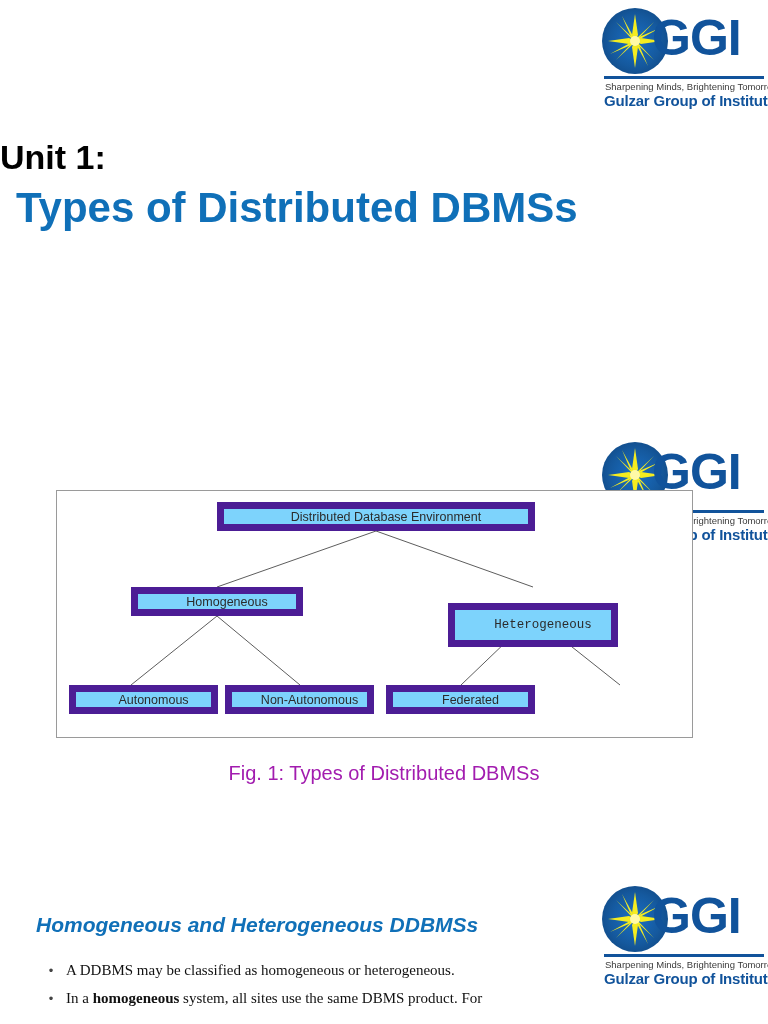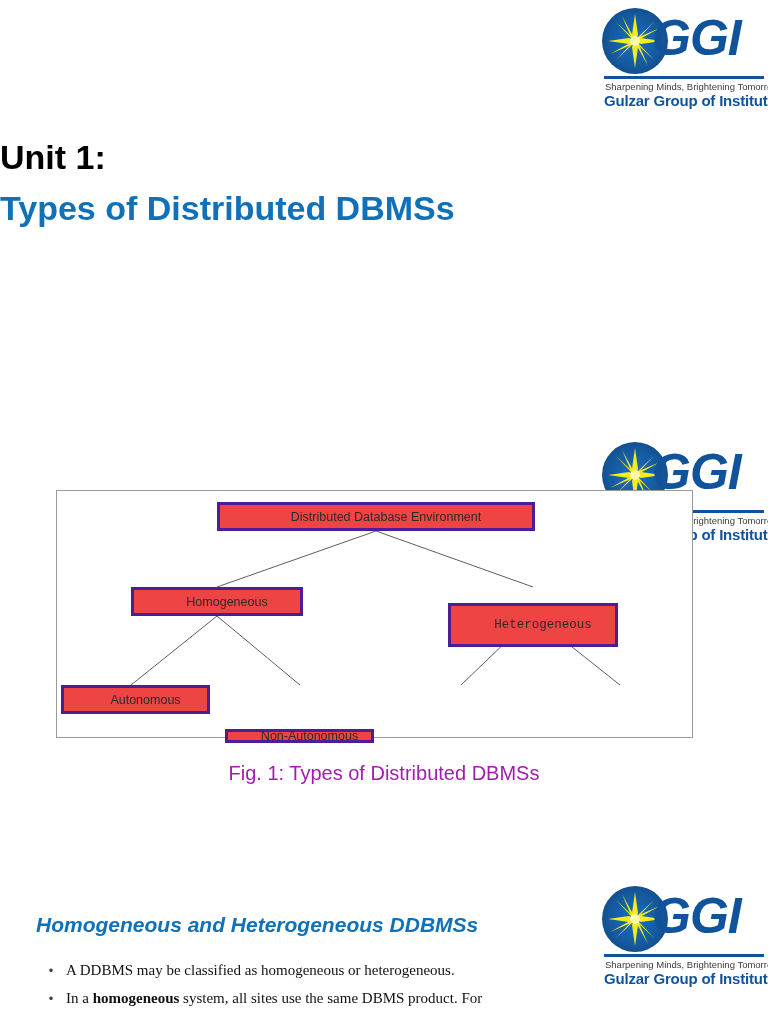--- a/index.html
+++ b/index.html
@@ -47,21 +47,20 @@
   .ggi-word {
     position: absolute;
     left: 52px;
     top: 4px;
     font-family: "Liberation Sans", sans-serif;
     font-weight: bold;
     font-size: 50px;
     line-height: 56px;
     letter-spacing: -1px;
     color: #11539b;
-    font-style: italic;
     -webkit-text-stroke: 0px;
   }
   .ggi-rule {
     position: absolute;
     left: 4px;
     top: 70px;
     width: 160px;
     height: 3px;
     background: #11539b;
   }
@@ -99,26 +98,27 @@
     text-align: left;
   }
   .title-line1 {
     font-size: 34px;
     font-weight: bold;
     color: #000000;
     line-height: 42px;
     font-family: "Liberation Sans", sans-serif;
   }
   .title-line2 {
-    font-size: 34px;
+    font-size: 42px;
     font-weight: bold;
     color: #1070b8;
     line-height: 48px;
     margin-top: 6px;
     font-family: "Liberation Sans", sans-serif;
+    padding-left: 16px;
   }
 
   
   .diagram-wrap {
     position: absolute;
     left: 56px;
     top: 490px;
     width: 637px;
     height: 248px;
     border: 1px solid #9a9a9a;
@@ -126,38 +126,38 @@
     box-sizing: border-box;
     z-index: 5;
   }
   .diagram-wrap svg {
     position: absolute;
     left: 0;
     top: 0;
   }
   .node {
     position: absolute;
-    border: 3px solid #4c1d95;
-    background: #ef4444;
+    border: 7px solid #4c1d95;
+    background: #7dd3fc;
     display: flex;
     align-items: center;
     justify-content: center;
     box-sizing: border-box;
     font-size: 12.5px;
     color: #2b2b2b;
     font-family: "Liberation Sans", sans-serif;
     white-space: nowrap;
     z-index: 2;
     padding-left: 20px;
   }
   #node-root  { left: 160px; top: 11px;  width: 318px; height: 29px; }
   #node-homo  { left: 74px;  top: 96px;  width: 172px; height: 29px; }
   #node-hetero{ left: 391px; top: 112px;  width: 170px; height: 44px; font-family: Liberation Mono, monospace; }
-  #node-auto  { left: 4px;   top: 194px; width: 149px; height: 29px; }
-  #node-nonauto{left: 168px; top: 194px; width: 149px; height: 14px; margin-top: 44px; }
+  #node-auto  { left: 12px;   top: 194px; width: 149px; height: 29px; }
+  #node-nonauto{left: 168px; top: 194px; width: 149px; height: 29px; }
   #node-fed   { left: 329px; top: 194px; width: 149px; height: 29px; }
   #node-multi { left: 488px; top: 194px; width: 149px; height: 29px; }
 
   
   .fig-caption {
     position: absolute;
     left: 0;
     top: 762px;
     width: 768px;
     text-align: center;
@@ -283,20 +283,21 @@
       <line x1="476" y1="125" x2="404" y2="194"></line>
       <line x1="476" y1="125" x2="563" y2="194"></line>
     </g>
   </svg>
 
   <div class="node" id="node-root">Distributed Database Environment</div>
   <div class="node" id="node-homo">Homogeneous</div>
   <div class="node" id="node-hetero">Heterogeneous</div>
   <div class="node" id="node-auto">Autonomous</div>
   <div class="node" id="node-nonauto">Non-Autonomous</div>
+  <div class="node" id="node-fed">Federated</div>
 </div>
 
 <div class="fig-caption">Fig. 1: Types of Distributed DBMSs</div>
 
 <div class="ggi-logo" id="logo-bottom">
   <div class="ggi-top">
     <div class="ggi-disc"></div>
     <svg class="ggi-star" viewBox="0 0 66 66">
       <g fill="#f5ec20">
         <polygon points="33,6 36,27 33,33 30,27"></polygon>

